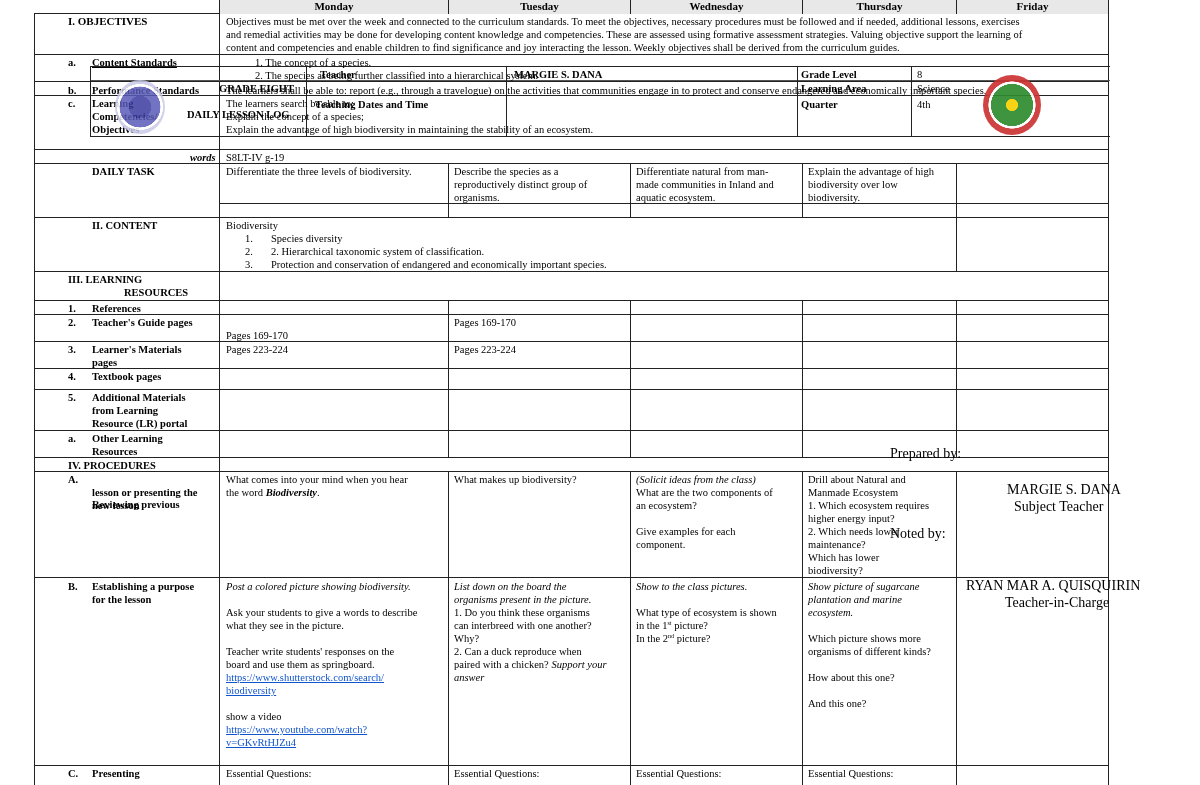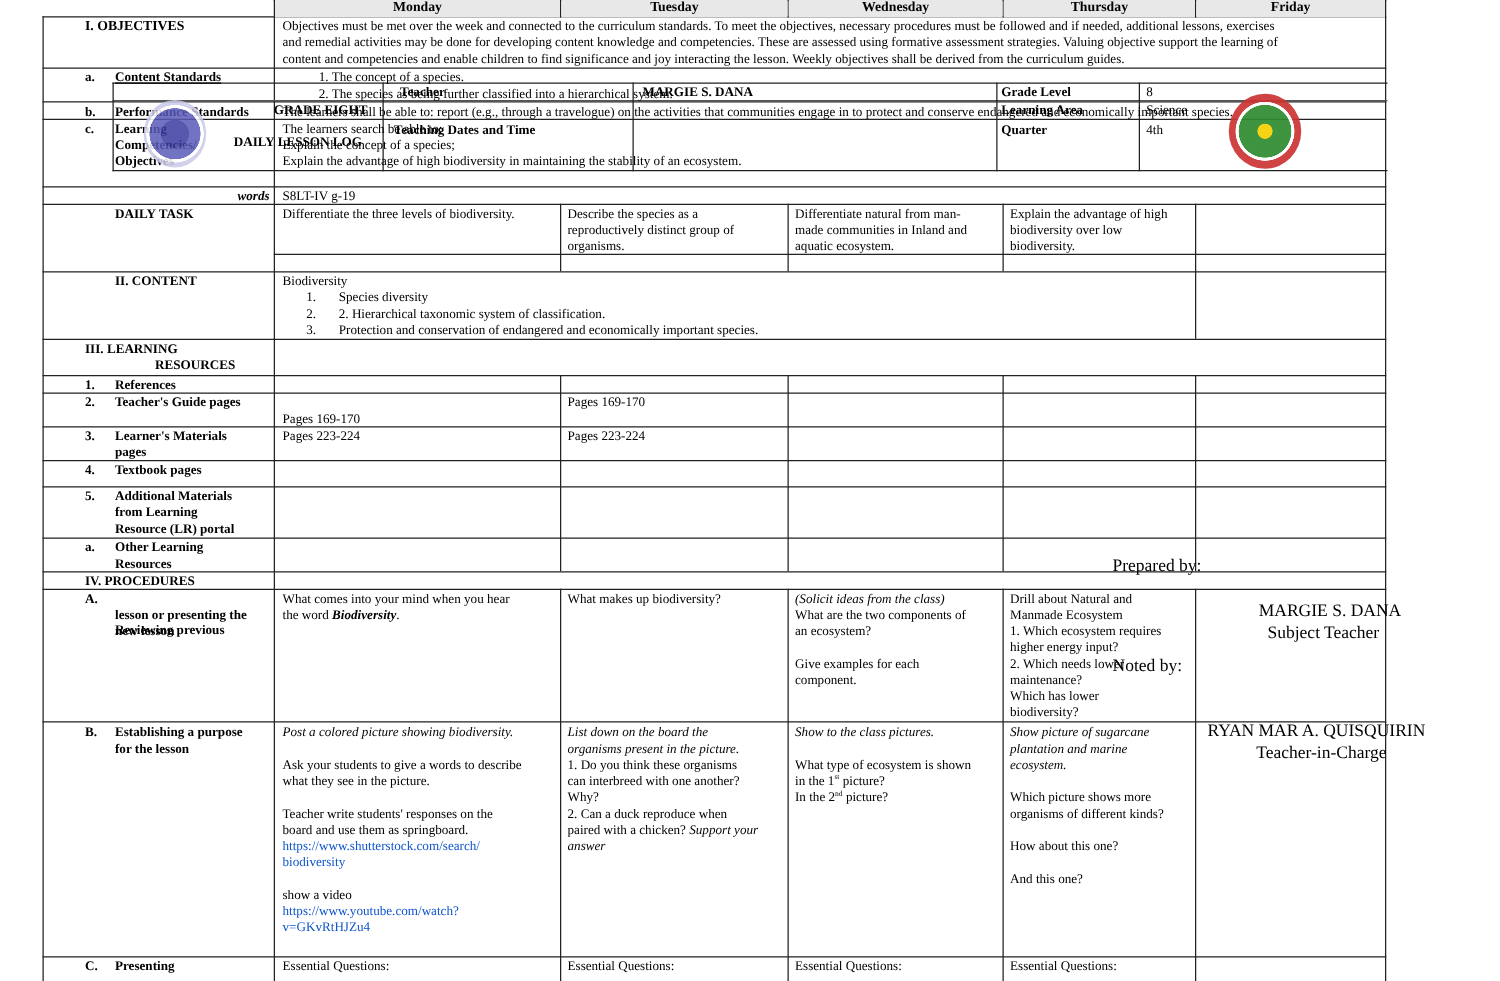--- a/index.html
+++ b/index.html
@@ -5,21 +5,21 @@
   html, body { margin: 0; padding: 0; background: #ffffff; }
   body { width: 1200px; height: 785px; overflow: hidden; position: relative;
          font-family: "Liberation Serif", "DejaVu Serif", serif; color: #000; font-size: 10.5px; line-height: 13px; }
   .ln { position: absolute; background: #222; }
   .h { height: 1px; }
   .v { width: 1px; }
   .t { position: absolute; white-space: nowrap; }
   .b { font-weight: bold; }
   .i { font-style: italic; }
   .u { text-decoration: underline; }
-  .link { color: #1155cc; }
+  .link { color: #1155cc; text-decoration: underline; }
   .day { position: absolute; top: 0; height: 14px; background: #e8e8e8; font-weight: bold; text-align: center; font-size: 11px; line-height: 13px; }
   .sig { font-family: "Liberation Serif", serif; font-size: 14px; line-height: 17px; text-align: center; position: absolute; white-space: nowrap; }
   .seal { position: absolute; border-radius: 50%; }
   sup { font-size: 6px; line-height: 0; }
 </style>
 </head>
 <body>
 
 <div>
 

